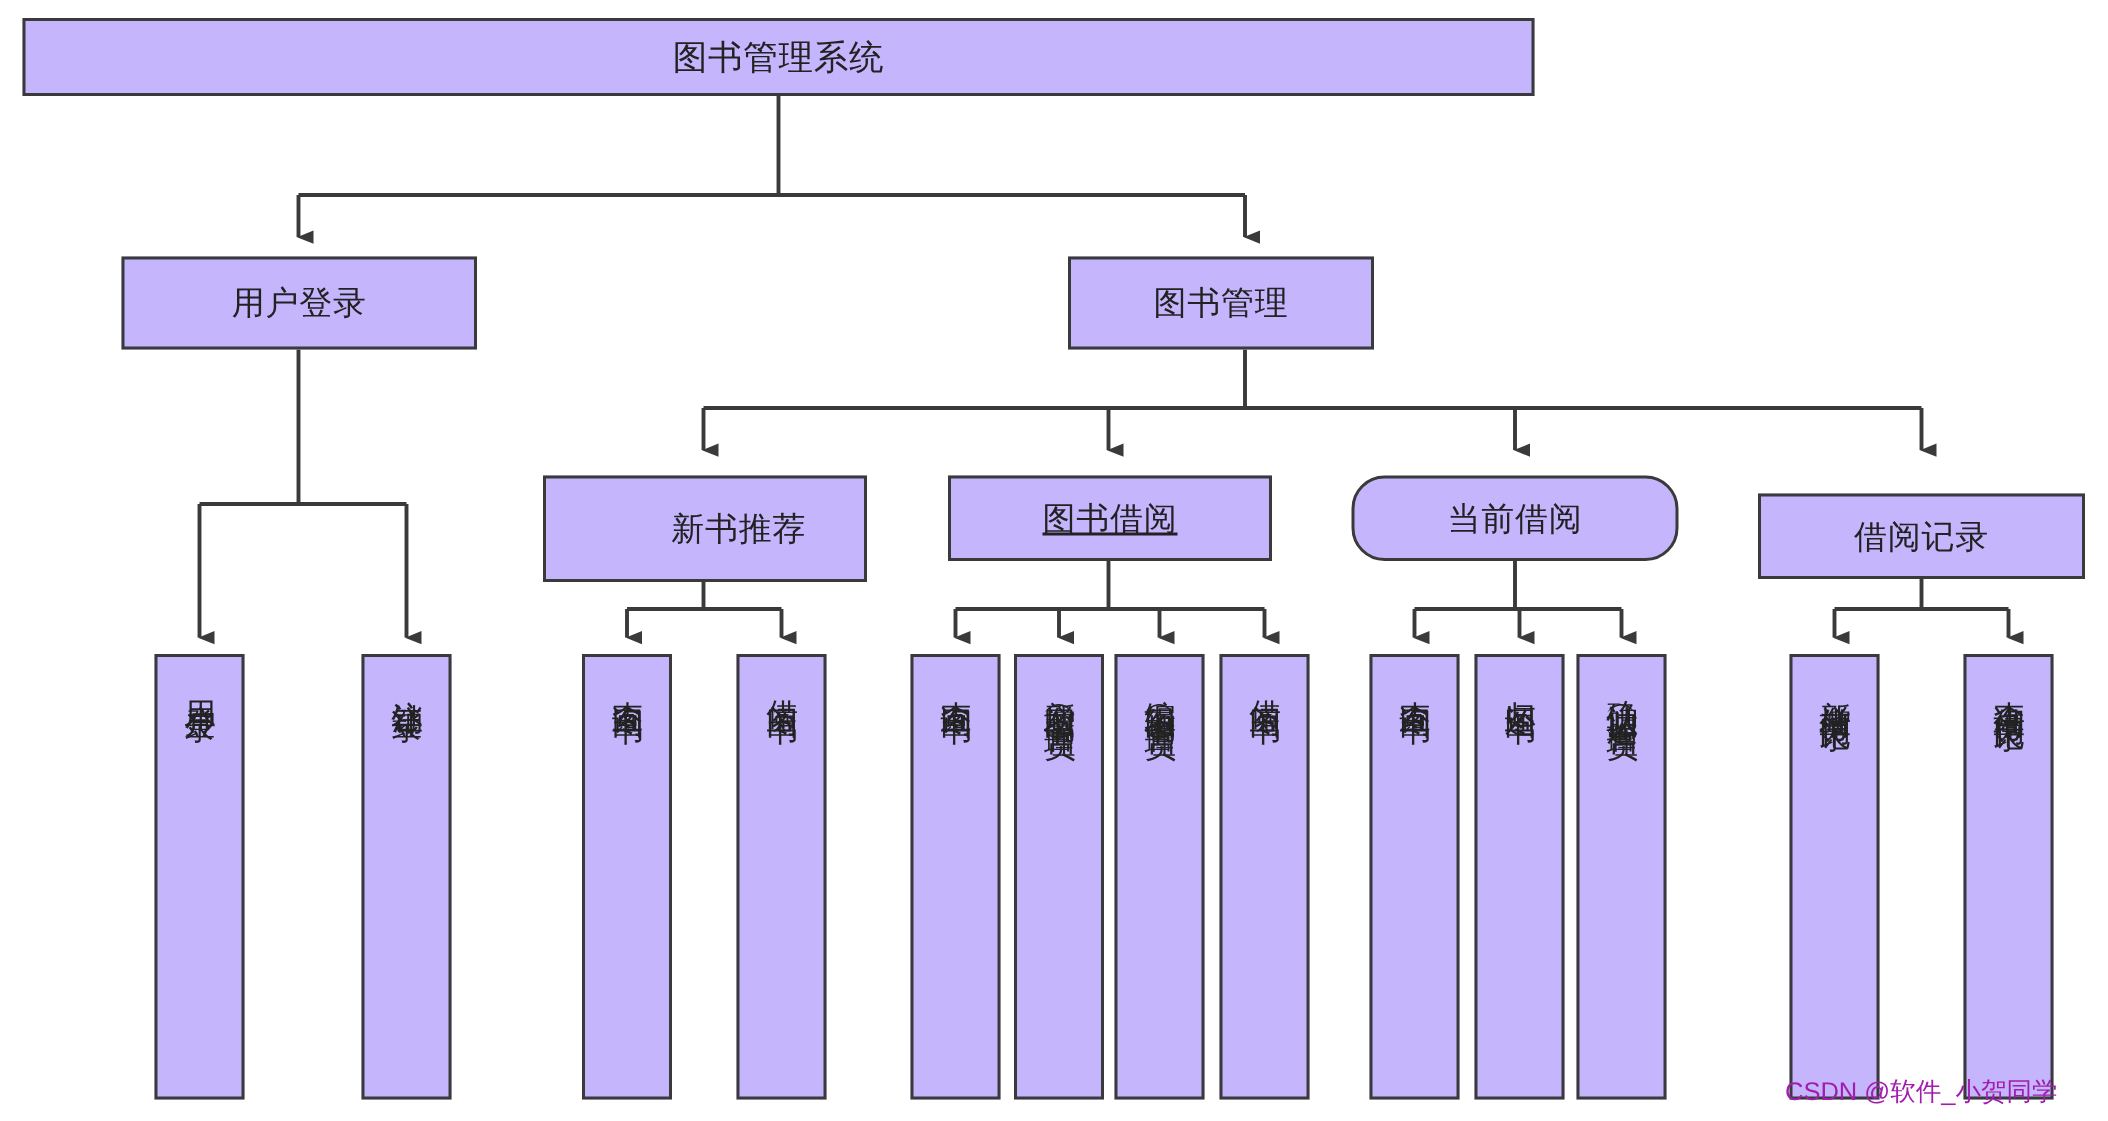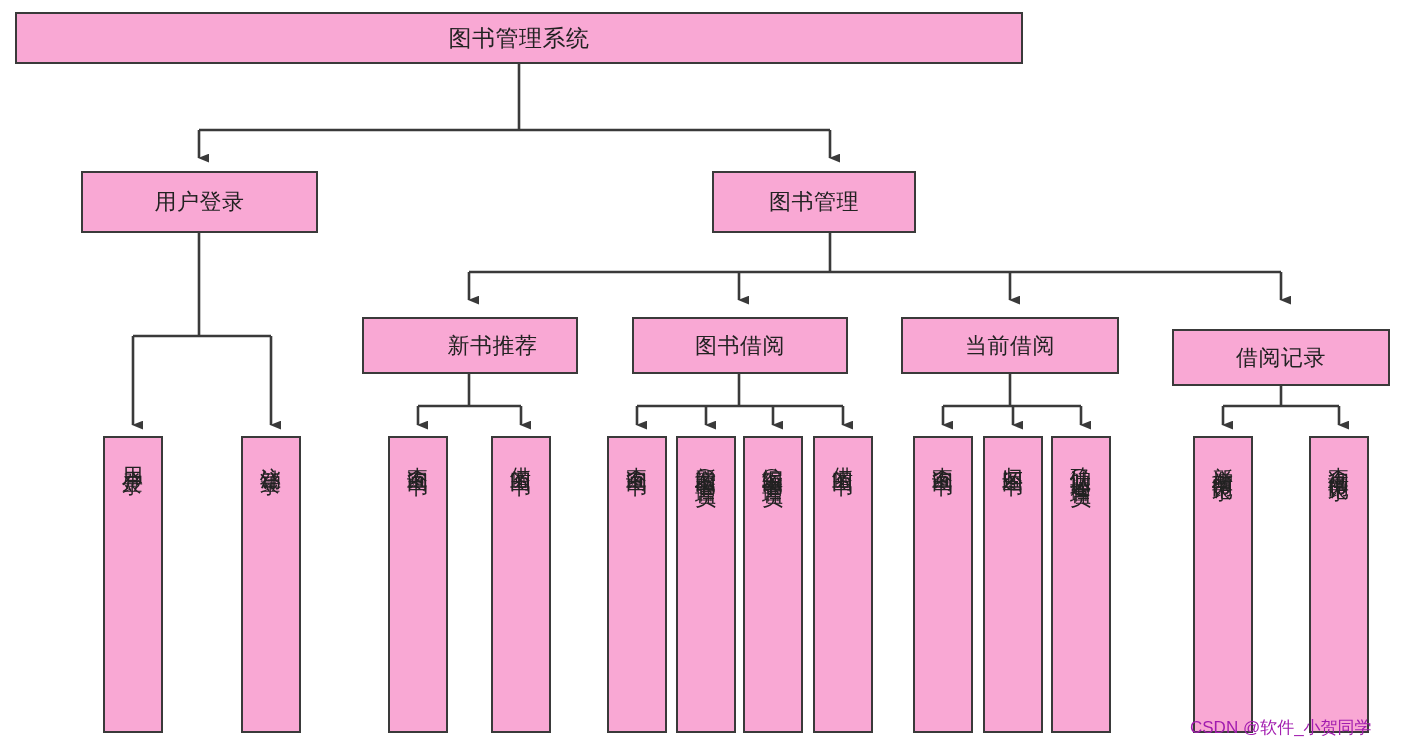--- a/index.html
+++ b/index.html
@@ -22,21 +22,21 @@
   svg.diagram-canvas {
     position: absolute;
     left: 0;
     top: 0;
     width: 1405px;
     height: 747px;
   }
   .node-box {
     position: absolute;
     box-sizing: border-box;
-    background: #f9a8d4;
+    background: #c4b5fd;
     border: 2px solid #3a3a3a;
     display: flex;
     align-items: center;
     justify-content: center;
     color: #222222;
   }
   .node-label {
     font-family: "Liberation Sans", sans-serif;
     color: #222222;
     line-height: 1.08;
@@ -139,29 +139,29 @@
   </div>
 
   <div class="node-box level-2" style="left:81px; top:171px; width:237px; height:62px;">
     <span class="node-label">用户登录</span>
   </div>
 
   <div class="node-box level-2" style="left:712px; top:171px; width:204px; height:62px;">
     <span class="node-label">图书管理</span>
   </div>
 
-  <div class="node-box level-3" style="left:362px; top:317px; width:216px; height:57px;padding-left:45px;">
+  <div class="node-box level-3" style="left:362px; top:317px; width:216px; height:71px;padding-left:45px;">
     <span class="node-label">新书推荐</span>
   </div>
 
-  <div class="node-box level-3" style="left:632px; top:317px; width:216px; height:57px;">
+  <div class="node-box level-3" style="left:632px; top:317px; width:216px; height:57px;text-decoration:underline;">
     <span class="node-label">图书借阅</span>
   </div>
 
-  <div class="node-box level-3" style="left:901px; top:317px; width:218px; height:57px;">
+  <div class="node-box level-3" style="left:901px; top:317px; width:218px; height:57px;border-radius:22px;">
     <span class="node-label">当前借阅</span>
   </div>
 
   <div class="node-box level-3" style="left:1172px; top:329px; width:218px; height:57px;">
     <span class="node-label">借阅记录</span>
   </div>
 
   <div class="node-box leaf-box" style="left:103px; top:436px; width:60px; height:297px;">
     <span class="node-label">用户登录</span>
   </div>

